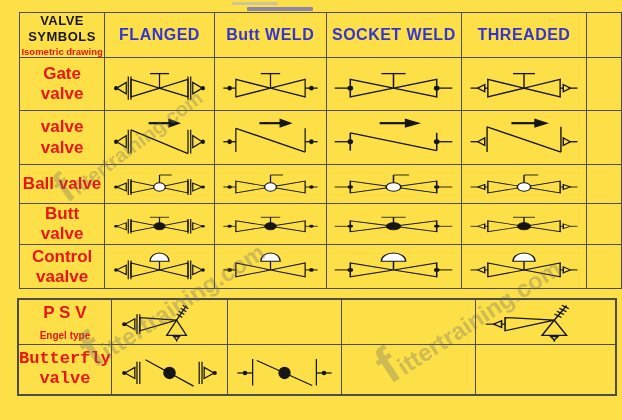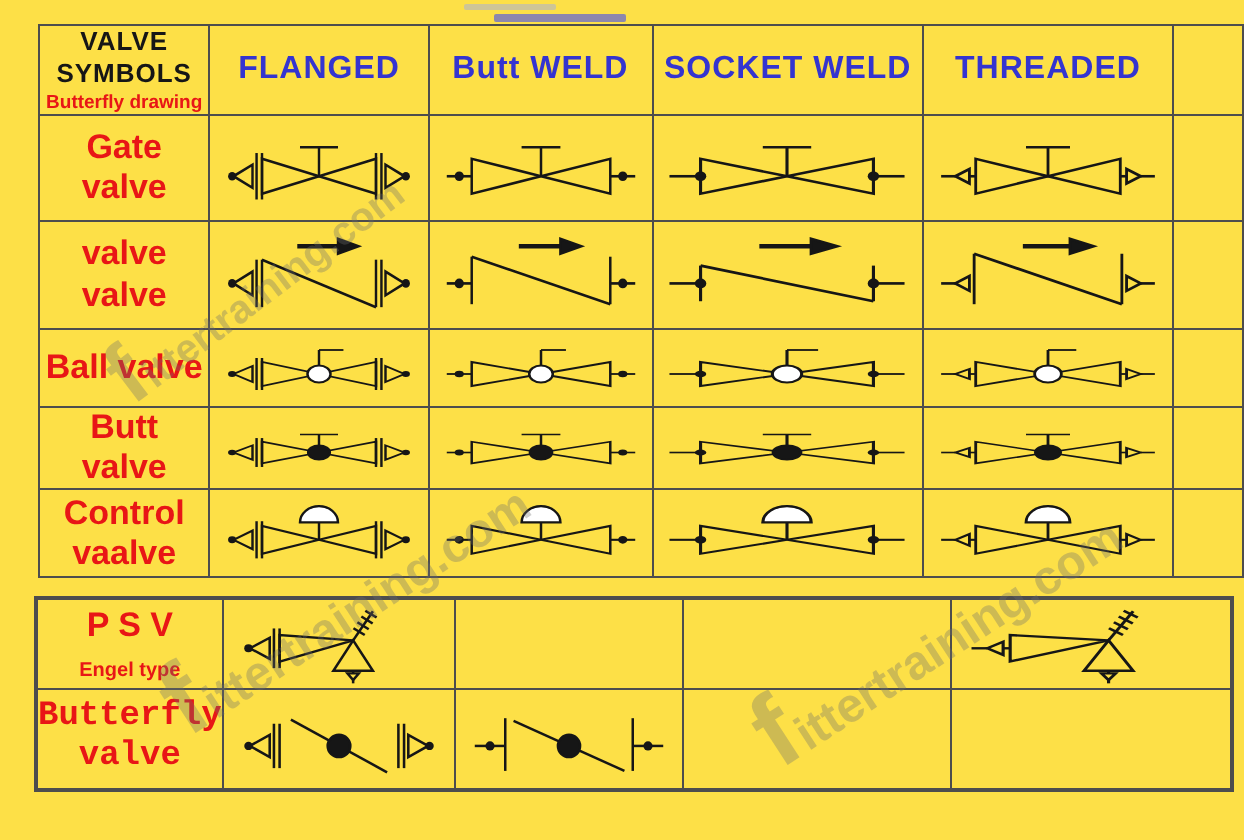--- a/index.html
+++ b/index.html
@@ -33,21 +33,21 @@
   <div class="top-artifact-blue"></div>
 
   <table class="tbl-upper">
       <tbody id="upper-body">
         <tr style="height: 45px;">
           <td style="width: 87px;">
             <div class="corner-title">
               <div>VALVE</div>
               <div>SYMBOLS</div>
             </div>
-            <div class="corner-sub">Butterfly drawing</div>
+            <div class="corner-sub">Isometric drawing</div>
           </td>
           <td class="col-header" style="width: 111px;">FLANGED</td>
           <td class="col-header" style="width: 113px;">Butt WELD</td>
           <td class="col-header" style="width: 137px;">SOCKET WELD</td>
           <td class="col-header" style="width: 126px;">THREADED</td>
           <td style="width: 40px;"></td>
         </tr>
         <tr style="height: 53px;">
           <td style="width: 87px;">
             <div class="row-label">

